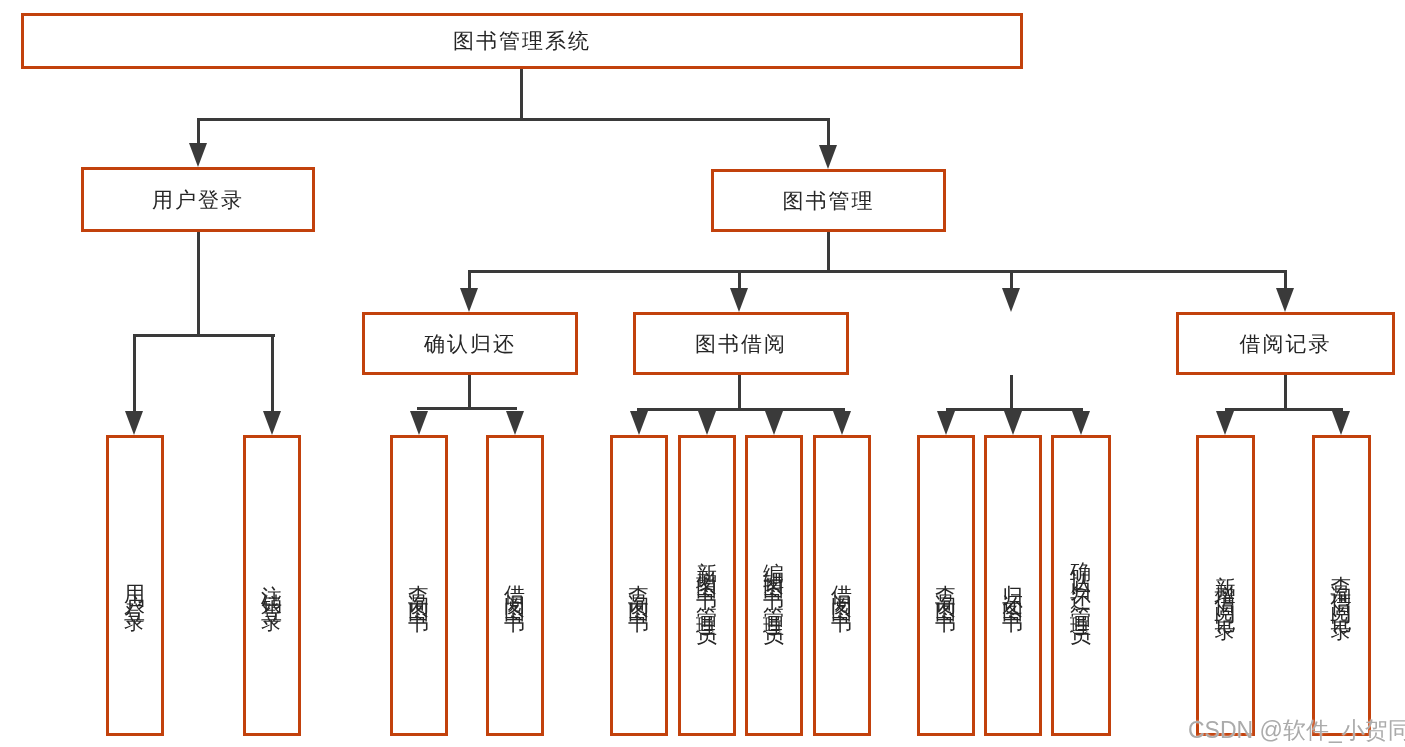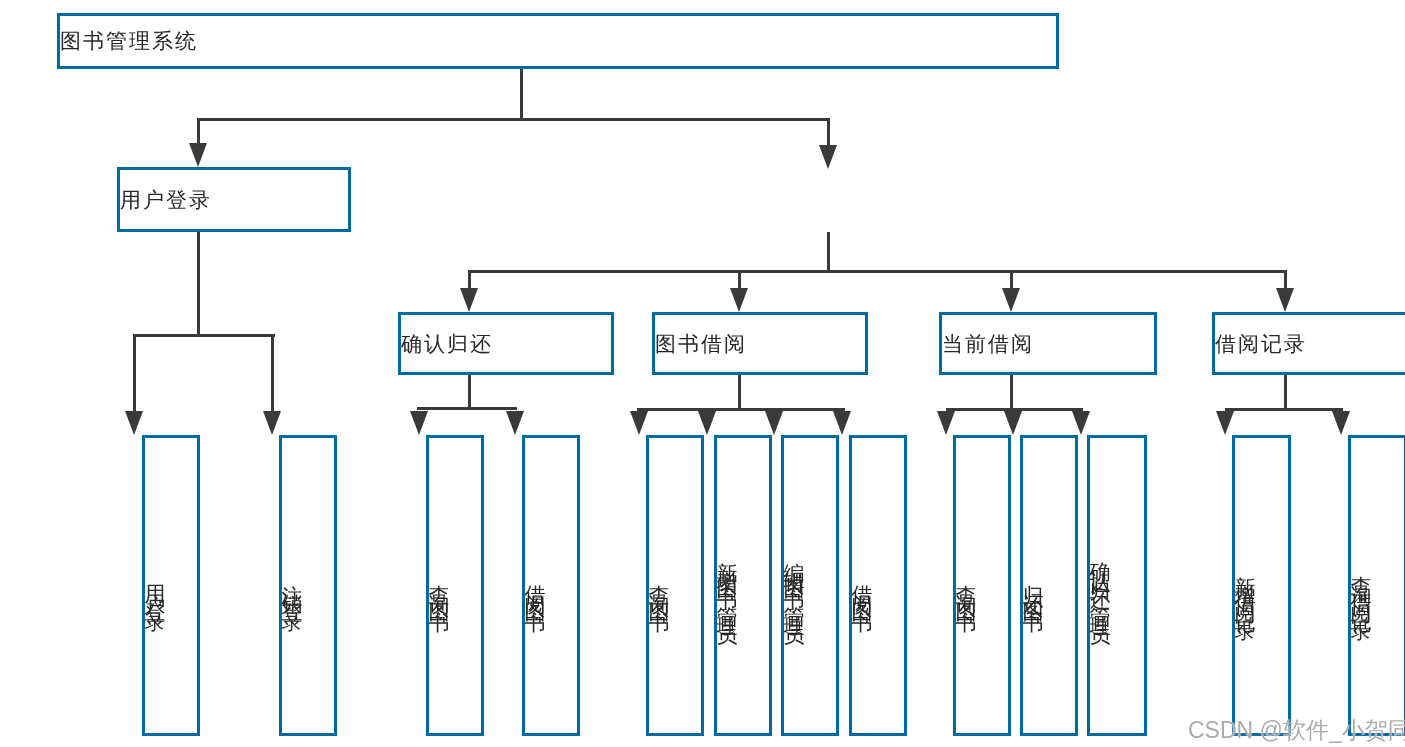--- a/index.html
+++ b/index.html
@@ -1,19 +1,19 @@
 <!DOCTYPE html>
 <html><head>
 <meta charset="utf-8">
 <style>
   html,body{margin:0;padding:0;background:#fff;}
   .stage{position:relative;width:1405px;height:747px;background:#ffffff;
          font-family:"Liberation Sans","DejaVu Sans",sans-serif;overflow:hidden;}
-  .box{position:absolute;border:3px solid #0369a1;background:#ffffff;box-sizing:border-box;
-       display:flex;align-items:center;justify-content:flex-start;color:#262626;margin-left:36px;}
+  .box{position:absolute;border:3px solid #c2410c;background:#ffffff;box-sizing:border-box;
+       display:flex;align-items:center;justify-content:center;color:#262626;}
   .box.h span{font-size:21px;letter-spacing:2px;white-space:nowrap;}
   .box.v span{writing-mode:vertical-rl;text-orientation:mixed;font-size:21px;
               letter-spacing:9px;line-height:1;white-space:nowrap;}
   .vl{position:absolute;width:3px;background:#3a3a3a;}
   .hl{position:absolute;height:3px;background:#3a3a3a;}
   .ar{position:absolute;width:0;height:0;
       border-left:9px solid transparent;border-right:9px solid transparent;
       border-top:24px solid #3a3a3a;}
   .wm{position:absolute;left:1188px;top:715px;font-size:23px;color:#ababab;
       white-space:nowrap;z-index:5;text-shadow:0 0 2px #ffffff;}
@@ -23,29 +23,29 @@
 
 <div class="stage">
 
   <div class="box h" style="left:21px;top:13px;width:1002px;height:56px;">
     <span>图书管理系统</span>
   </div>
 
   <div class="box h" style="left:81px;top:167px;width:234px;height:65px;">
     <span>用户登录</span>
   </div>
+  <div class="box h" style="left:711px;top:169px;width:235px;height:63px;">
+    <span>图书管理</span>
+  </div>
 
   <div class="box h" style="left:362px;top:312px;width:216px;height:63px;">
     <span>确认归还</span>
   </div>
-  <div class="box h" style="left:616px;top:312px;width:216px;height:63px;">
+  <div class="box h" style="left:633px;top:312px;width:216px;height:63px;">
     <span>图书借阅</span>
-  </div>
-  <div class="box h" style="left:903px;top:312px;width:218px;height:63px;">
-    <span>当前借阅</span>
   </div>
   <div class="box h" style="left:1176px;top:312px;width:219px;height:63px;">
     <span>借阅记录</span>
   </div>
 
   <div class="box v" style="left:106px;top:435px;width:58px;height:301px;">
     <span>用户登录</span>
   </div>
   <div class="box v" style="left:243px;top:435px;width:58px;height:301px;">
     <span>注销登录</span>

